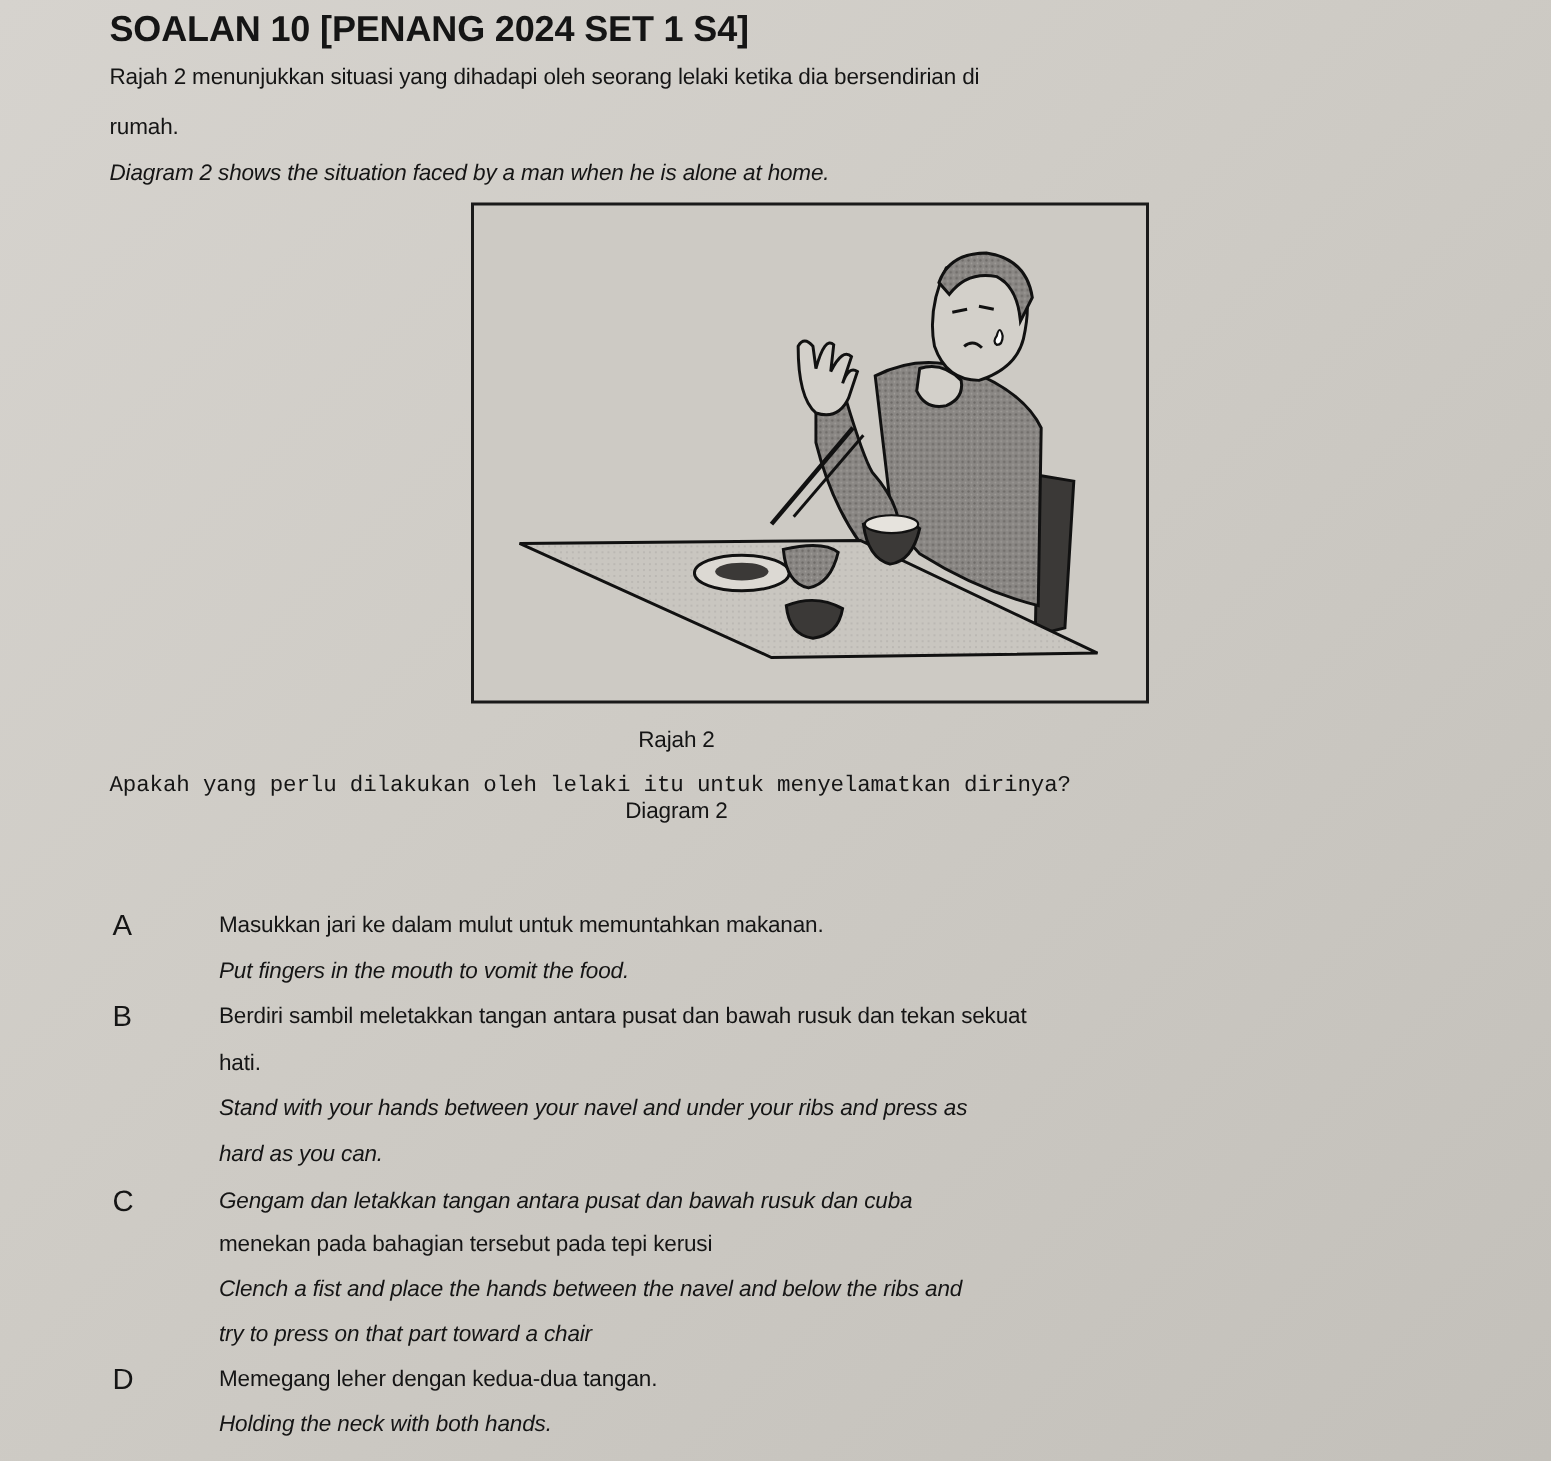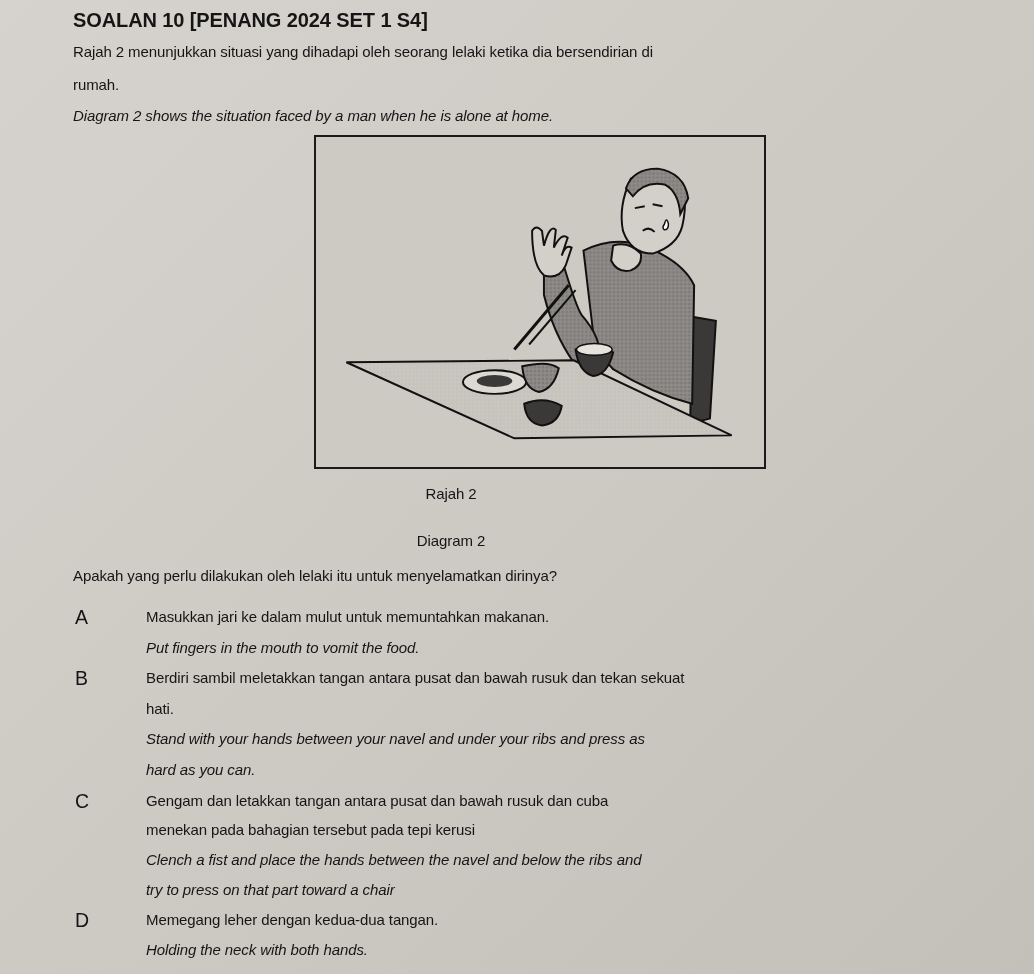--- a/index.html
+++ b/index.html
@@ -21,21 +21,21 @@
     width: 1034px; height: 974px;
   }
   .line {
     position: absolute;
     font-size: 15px;
     line-height: 24px;
     white-space: nowrap;
     letter-spacing: -0.1px;
   }
   .it { font-style: italic; }
-  .title { left: 73px; top: 8px; font-weight: bold; font-size: 20px; }
+  .title { left: 73px; top: 8px; font-weight: bold; font-size: 24px; }
   .letter { position: absolute; font-size: 19.5px; line-height: 24px; }
   .figure-box {
     position: absolute;
     left: 314px; top: 135px;
     width: 452px; height: 334px;
     border: 2.5px solid #1a1a1a;
     background: #cdcac4;
     box-sizing: border-box;
   }
   .figure-box svg { width: 100%; height: 100%; display: block; }
@@ -99,39 +99,39 @@
       <path d="M262 215 Q285 205 300 218 Q295 240 280 242 Q265 238 262 215 Z" fill="#3b3937" stroke="#111" stroke-width="2"></path>
       <ellipse cx="281" cy="215" rx="18" ry="6" fill="#e6e3dd" stroke="#111" stroke-width="1.5"></ellipse>
 
       <path d="M210 270 Q230 262 248 272 Q245 290 228 292 Q212 290 210 270 Z" fill="#3b3937" stroke="#111" stroke-width="2"></path>
     </svg>
   </div>
 
   <div class="line center" style="top:482px;">Rajah 2</div>
   <div class="line center" style="top:513px;margin-top:16px;">Diagram 2</div>
 
-  <div class="line" style="left:73px; top:564px;">Apakah yang perlu dilakukan oleh lelaki itu untuk menyelamatkan dirinya?</div>
+  <div class="line" style="left:73px; top:512px;font-family:Liberation Mono, monospace;">Apakah yang perlu dilakukan oleh lelaki itu untuk menyelamatkan dirinya?</div>
 
   <div>
     <div class="letter" style="left:75px; top:605px;">A</div>
     <div class="line" style="left:146px; top:605px;">Masukkan jari ke dalam mulut untuk memuntahkan makanan.</div>
     <div class="line it" style="left:146px; top:636px;">Put fingers in the mouth to vomit the food.</div>
   </div>
 
   <div>
     <div class="letter" style="left:75px; top:666px;">B</div>
     <div class="line" style="left:146px; top:666px;">Berdiri sambil meletakkan tangan antara pusat dan bawah rusuk dan tekan sekuat</div>
     <div class="line" style="left:146px; top:697px;">hati.</div>
     <div class="line it" style="left:146px; top:727px;">Stand with your hands between your navel and under your ribs and press as</div>
     <div class="line it" style="left:146px; top:758px;">hard as you can.</div>
   </div>
 
   <div>
     <div class="letter" style="left:75px; top:789px;">C</div>
-    <div class="line" style="left:146px; top:789px;">Gengam dan letakkan tangan antara pusat dan bawah rusuk dan cuba</div>
+    <div class="line" style="left:146px; top:789px;font-style:italic;">Gengam dan letakkan tangan antara pusat dan bawah rusuk dan cuba</div>
     <div class="line" style="left:146px; top:818px;">menekan pada bahagian tersebut pada tepi kerusi</div>
     <div class="line it" style="left:146px; top:848px;">Clench a fist and place the hands between the navel and below the ribs and</div>
     <div class="line it" style="left:146px; top:878px;">try to press on that part toward a chair</div>
   </div>
 
   <div>
     <div class="letter" style="left:75px; top:908px;">D</div>
     <div class="line" style="left:146px; top:908px;">Memegang leher dengan kedua-dua tangan.</div>
     <div class="line it" style="left:146px; top:938px;">Holding the neck with both hands.</div>
   </div>

